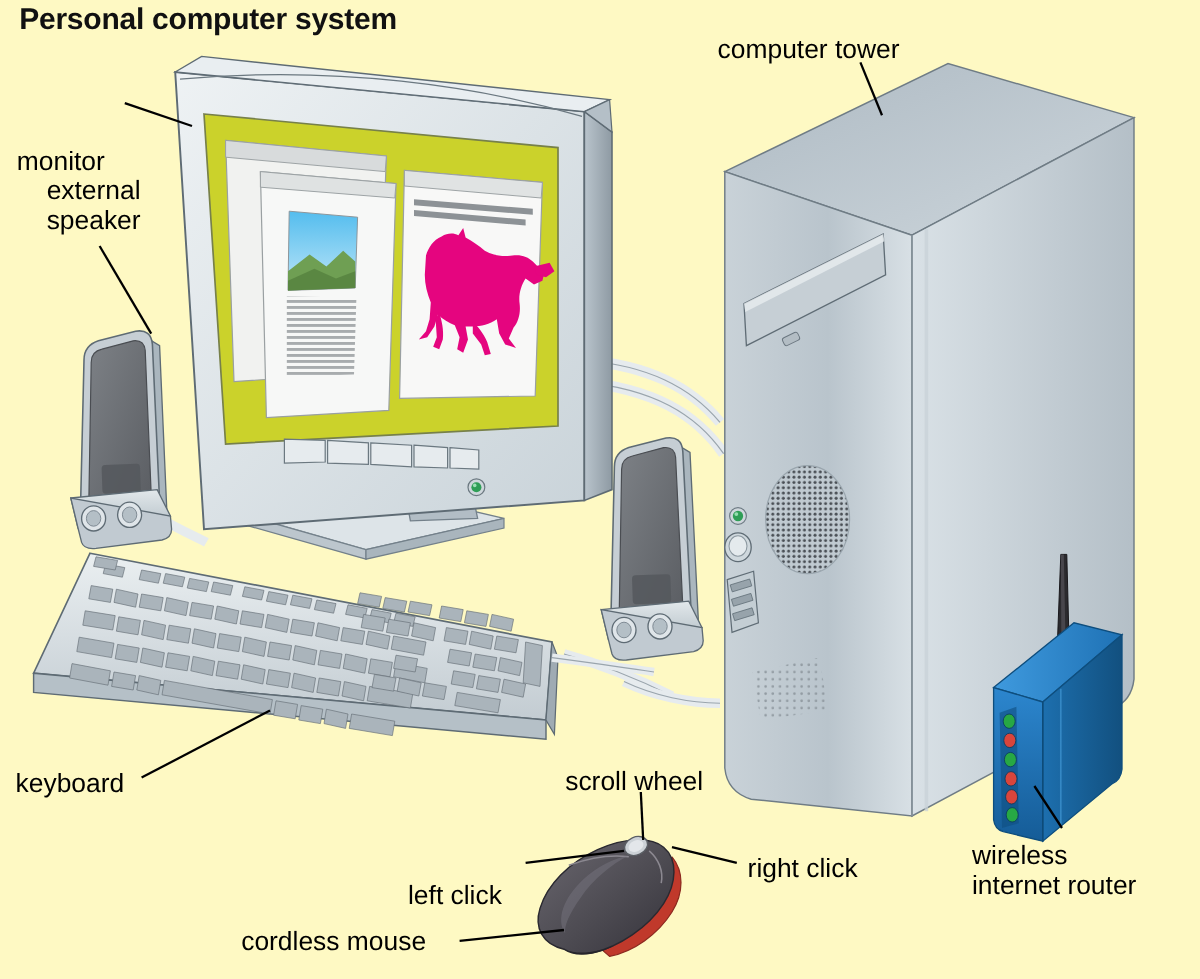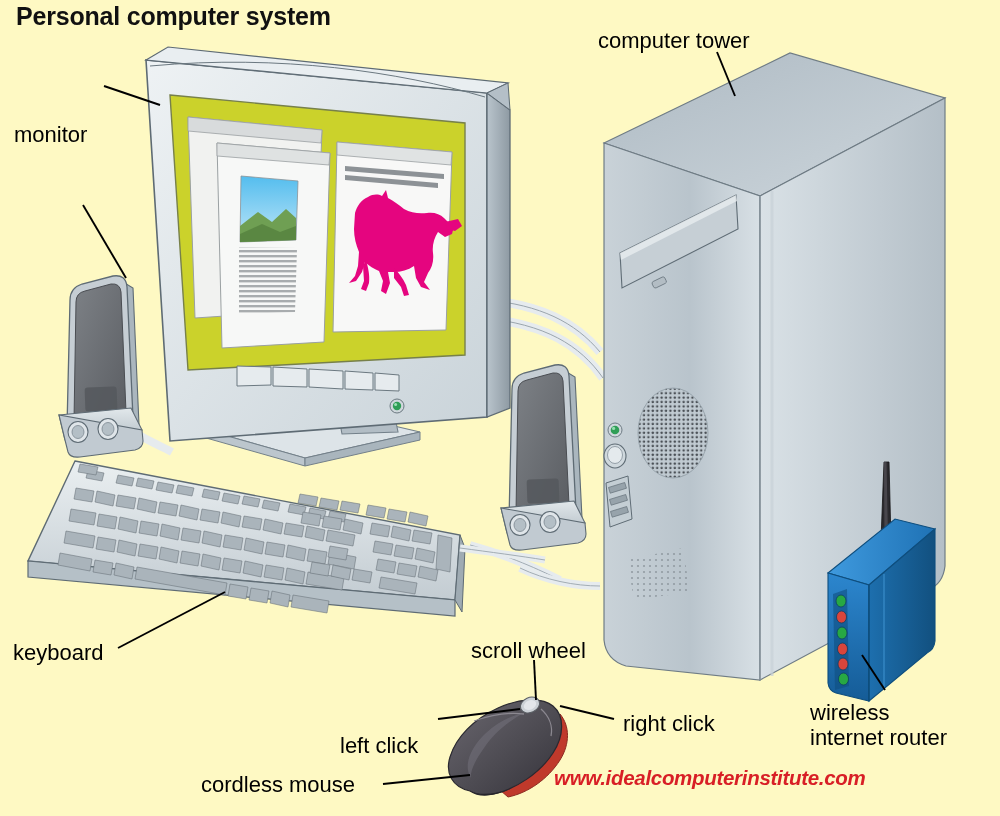--- a/index.html
+++ b/index.html
@@ -535,23 +535,24 @@
       <line x1="534" y1="660" x2="536" y2="700"></line>
       <line x1="614" y1="719" x2="560" y2="706"></line>
       <line x1="717" y1="52" x2="735" y2="96"></line>
       <line x1="885" y1="690" x2="862" y2="655"></line>
     </g>
   </svg>
 
   <div id="title">Personal computer system</div>
 
   <div class="lbl lbl-monitor">monitor</div>
+  <div class="lbl lbl-speaker">external
+speaker</div>
   <div class="lbl lbl-keyboard">keyboard</div>
   <div class="lbl lbl-cordless">cordless mouse</div>
   <div class="lbl lbl-leftclick">left click</div>
   <div class="lbl lbl-scroll">scroll wheel</div>
   <div class="lbl lbl-rightclick">right click</div>
   <div class="lbl lbl-tower">computer tower</div>
   <div class="lbl lbl-router">wireless
 internet router</div>
 
-  <div id="watermark">www.idealcomputerinstitute.com</div>
 </div>
 
 </body></html>

